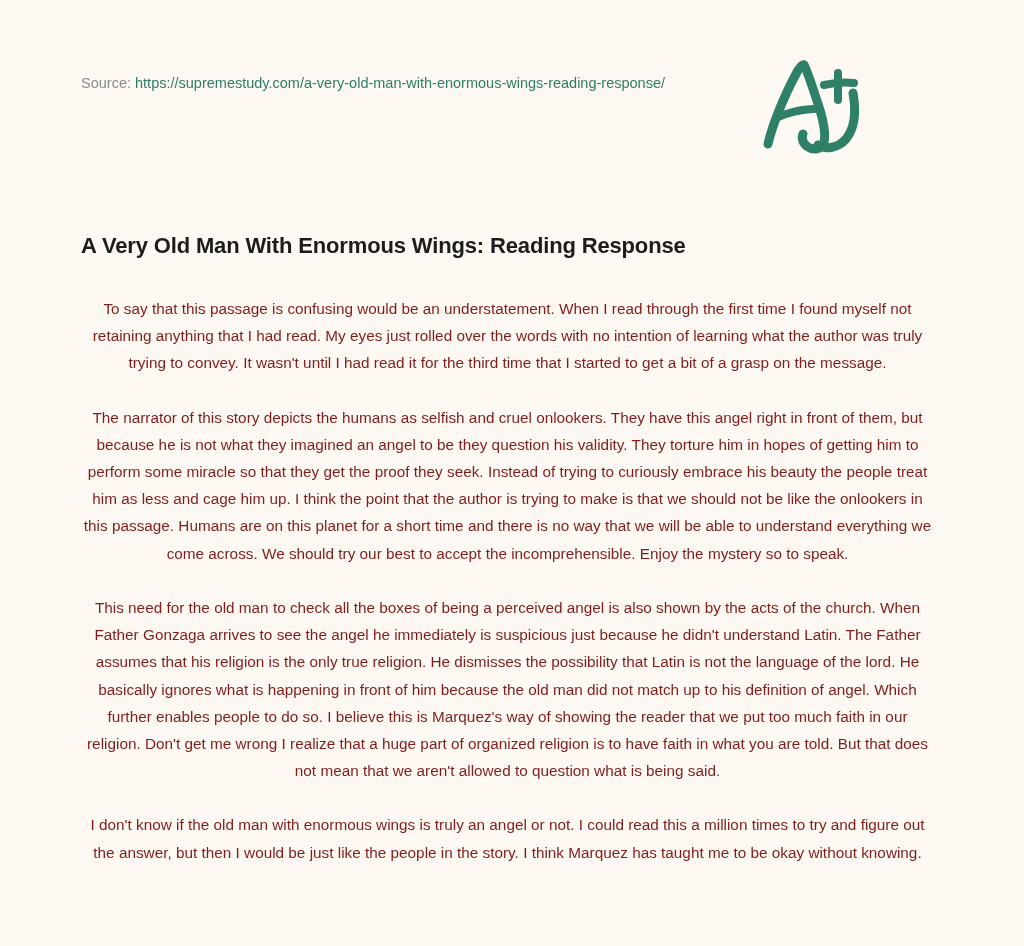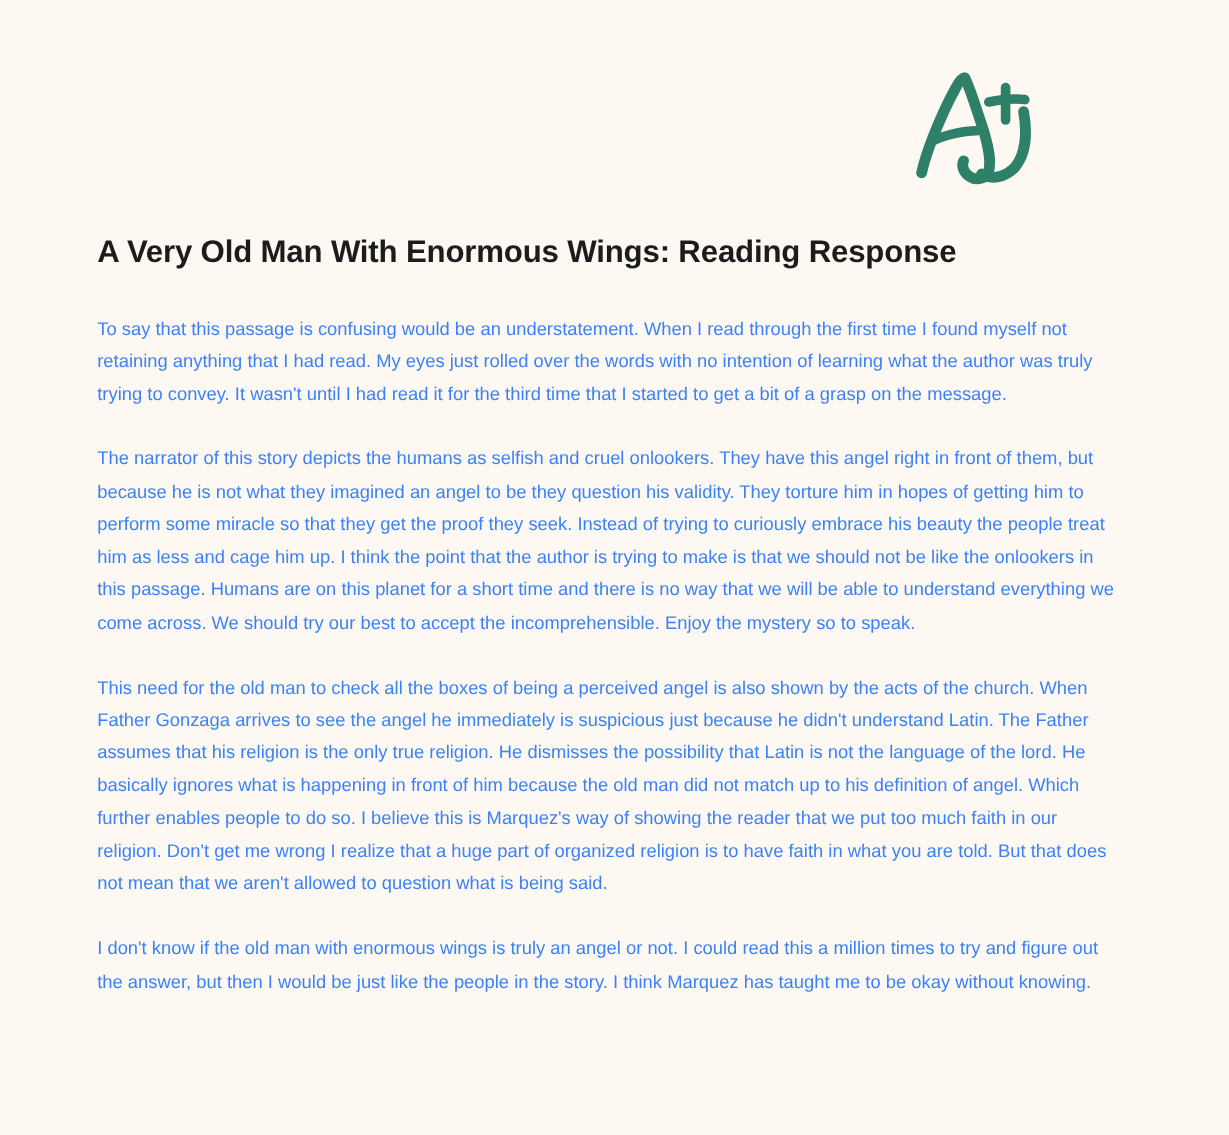--- a/index.html
+++ b/index.html
@@ -67,54 +67,59 @@
   .logo svg {
     display: block;
     width: 100%;
     height: 100%;
   }
 
   
   .title {
     margin: 0;
     padding-top: 136px;
-    font-size: 26px;
+    font-size: 22px;
     font-weight: 600;
     line-height: 1.34;
     color: #1c1c1c;
     letter-spacing: -0.15px;
     max-width: 730px;
   }
 
   
   .article {
     padding-top: 34px;
     max-width: 853px;
   }
 
   .article p {
     margin: 0 0 27px 0;
     font-size: 15.3px;
     line-height: 1.78;
-    color: #3b82f6;
+    color: #7f1d1d;
     letter-spacing: 0.01px;
+    text-align: center;
   }
 
   .article p:last-child {
     margin-bottom: 0;
     margin-top: 20px;
   }
 </style>
 </head>
 <body>
 
 <div class="page">
 
   <div class="header">
 
+    <p class="source-line">
+      <span class="source-label">Source:</span>
+      <a class="source-url" href="#">https://supremestudy.com/a-very-old-man-with-enormous-wings-reading-response/</a>
+    </p>
 
     <div class="logo">
       <svg viewBox="0 0 112 104" xmlns="http://www.w3.org/2000/svg" fill="none" stroke="#2f8068" stroke-linecap="round" stroke-linejoin="round">
 
         <path d="M12 92 C16 74, 28 44, 40 22 C43 16, 46 12, 48 13" stroke-width="9"></path>
 
         <path d="M48 13 C52 20, 58 40, 64 58 C68 72, 70 82, 68 90 C66 97, 58 99, 52 95 C47 92, 45 86, 47 82" stroke-width="9"></path>
 
         <path d="M20 66 C30 61, 46 57, 58 57" stroke-width="8"></path>
 

